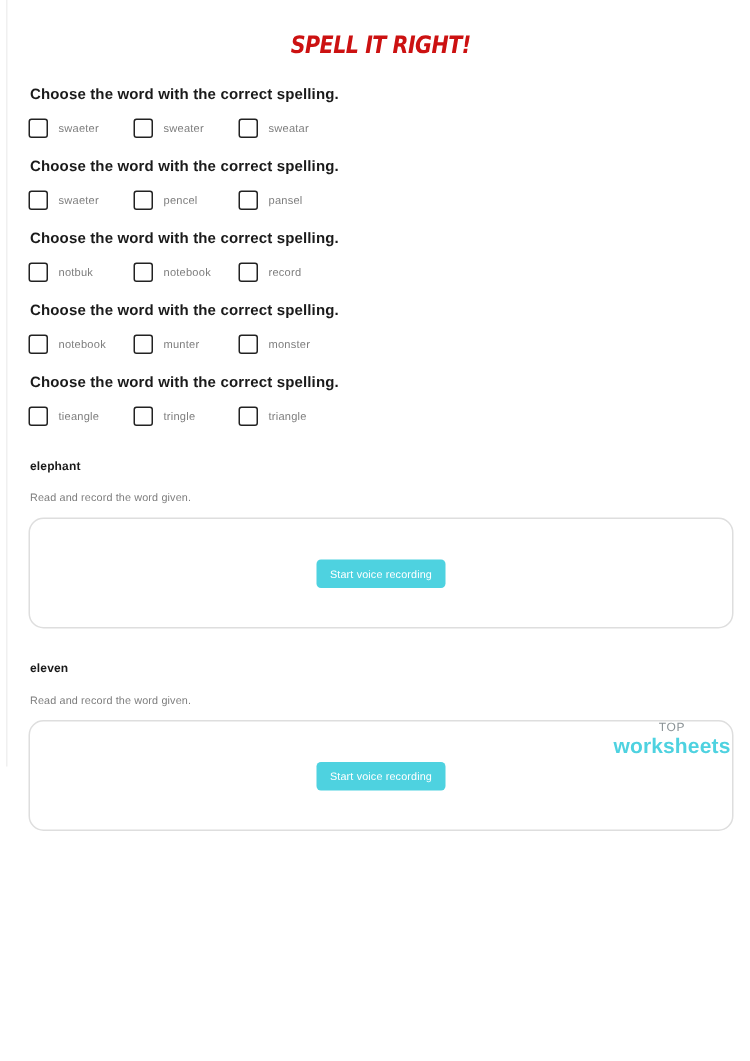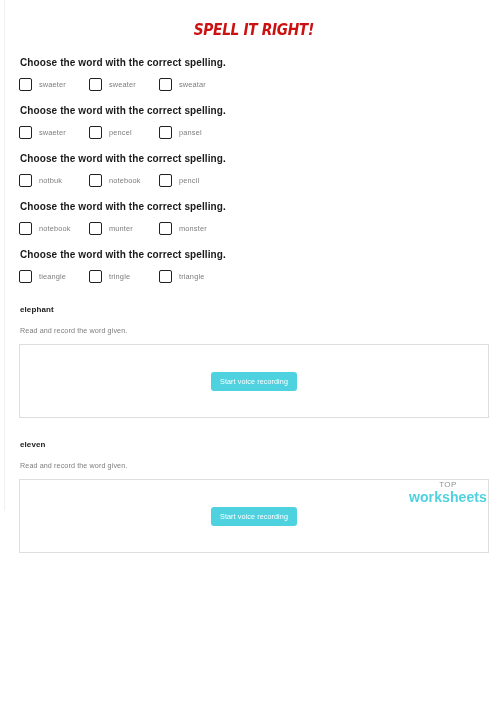--- a/index.html
+++ b/index.html
@@ -102,21 +102,21 @@
     letter-spacing: 0.1px;
   }
   .record-prompt {
     font-size: 7.2px;
     color: #7d7d7d;
     margin: 0 0 9px 1px;
     letter-spacing: 0.1px;
   }
   .record-box {
     border: 1px solid #dedede;
-    border-radius: 0;
+    border-radius: 10px;
     background: #ffffff;
     height: 74px;
     display: flex;
     align-items: center;
     justify-content: center;
     box-sizing: border-box;
   }
   .record-button {
     background: #4ed2e0;
     color: #ffffff;
@@ -204,21 +204,21 @@
         <div class="option">
           <div class="checkbox"></div>
           <span class="option-label">notbuk</span>
         </div>
         <div class="option">
           <div class="checkbox"></div>
           <span class="option-label">notebook</span>
         </div>
         <div class="option">
           <div class="checkbox"></div>
-          <span class="option-label">pencil</span>
+          <span class="option-label">record</span>
         </div>
       </div>
     </div>
 
     <div class="question-block">
       <div class="question-text">Choose the word with the correct spelling.</div>
       <div class="options-row">
         <div class="option">
           <div class="checkbox"></div>
           <span class="option-label">notebook</span>

